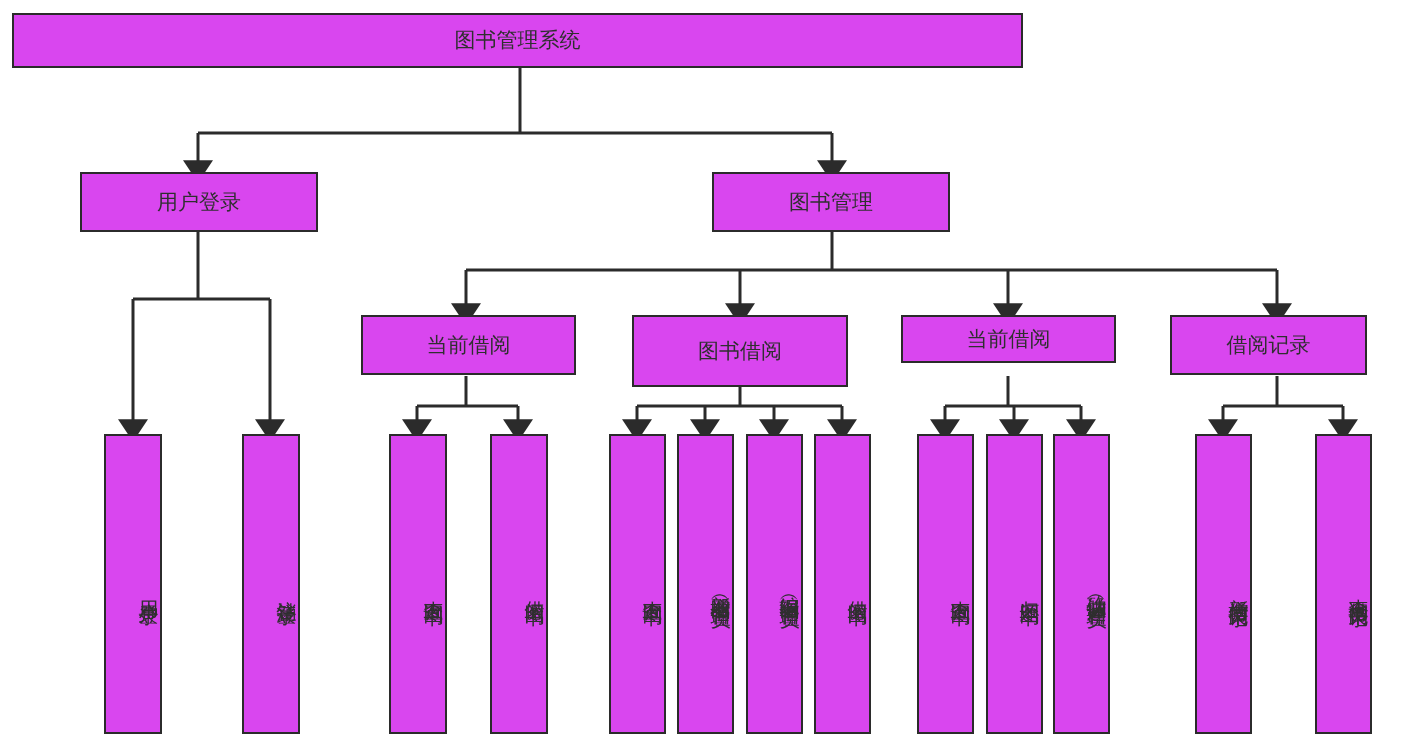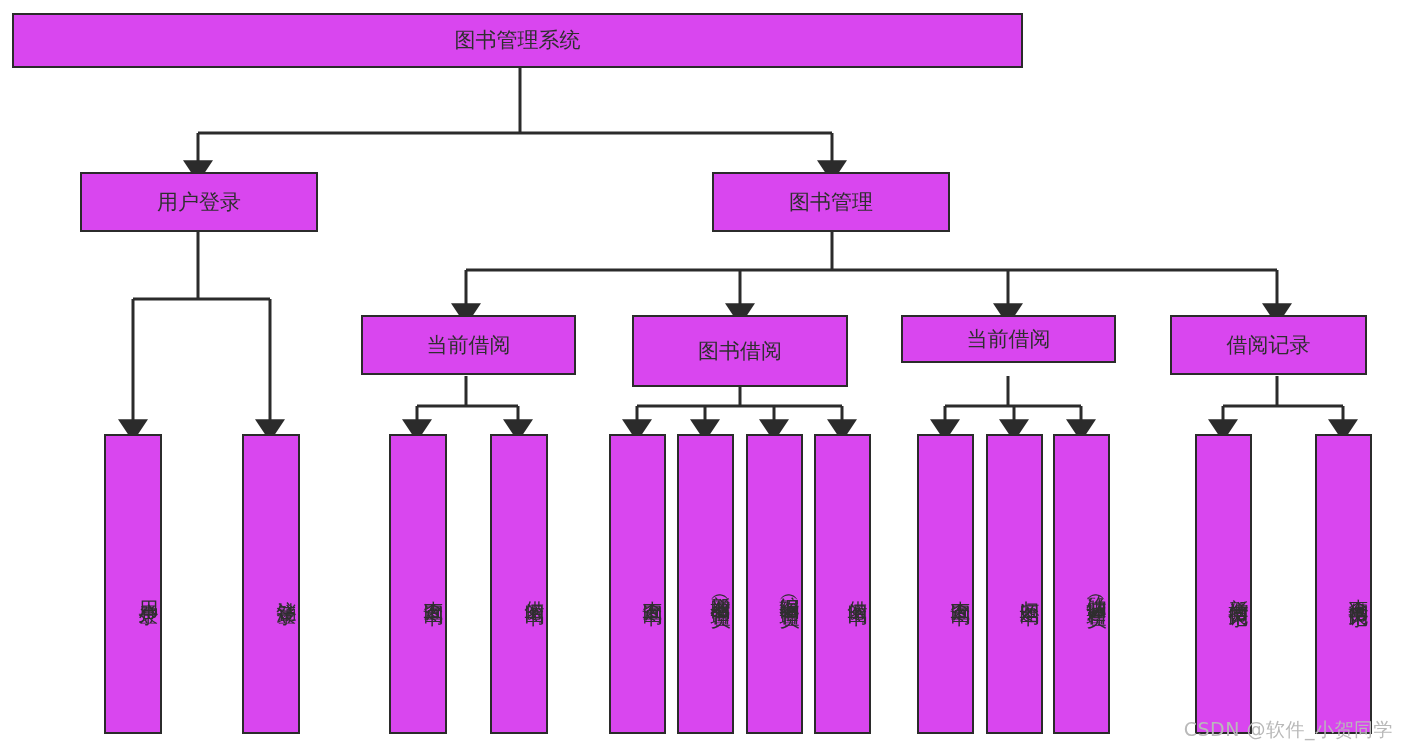--- a/index.html
+++ b/index.html
@@ -140,15 +140,14 @@
   <div class="node v" style="left:746px; top:434px; width:57px; height:300px;">编辑图书（管理员）</div>
   <div class="node v" style="left:814px; top:434px; width:57px; height:300px;">借阅图书</div>
 
   <div class="node v" style="left:917px; top:434px; width:57px; height:300px;">查询图书</div>
   <div class="node v" style="left:986px; top:434px; width:57px; height:300px;">归还图书</div>
   <div class="node v" style="left:1053px; top:434px; width:57px; height:300px;">确认归还（管理员）</div>
 
   <div class="node v" style="left:1195px; top:434px; width:57px; height:300px;">新增借阅记录</div>
   <div class="node v" style="left:1315px; top:434px; width:57px; height:300px;">查询借阅记录</div>
 
-  <div class="watermark">CSDN @软件_小贺同学</div>
 
 </div>
 
 </body></html>

